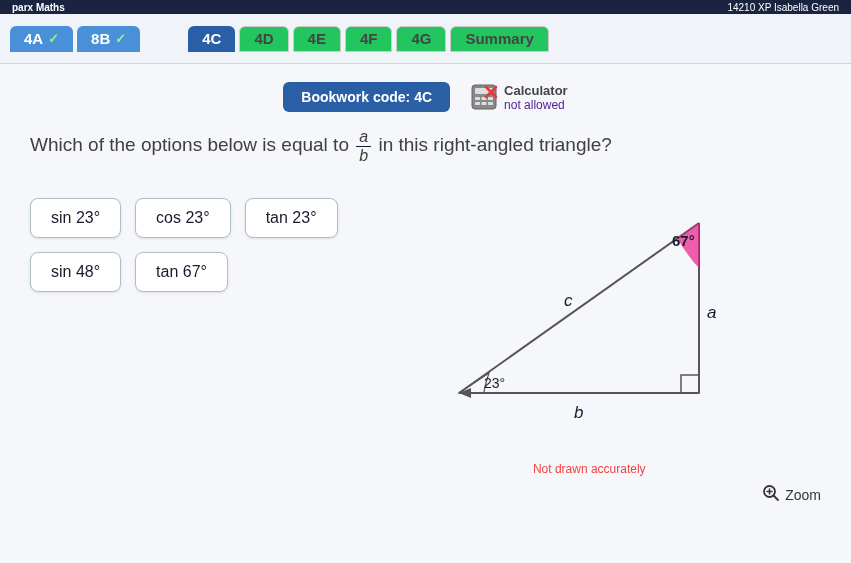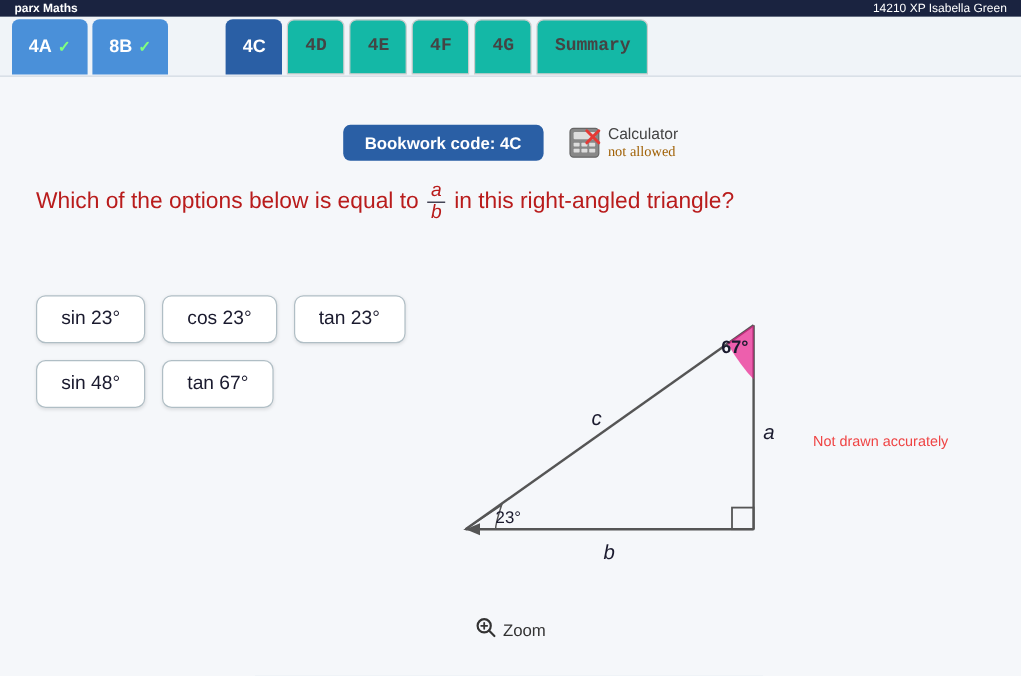--- a/index.html
+++ b/index.html
@@ -42,45 +42,44 @@
       border-bottom: 1px solid #ccd4de;
       gap: 4px;
     }
 
     .tab {
       padding: 6px 14px;
       border-radius: 6px 6px 0 0;
       font-size: 15px;
       font-weight: 600;
       cursor: pointer;
-      height: 46px;
+      height: 26px;
       display: flex;
       align-items: center;
       gap: 5px;
       border: none;
       background: transparent;
       color: #333;
     }
 
     .tab.completed {
       background: #4a90d9;
       color: white;
     }
 
     .tab.active {
       background: #2a5fa5;
       color: white;
       margin-left: 44px;
     }
 
     .tab.inactive {
-      background: #14b8a6;
+      background: #22c55e;
       color: #444;
       border: 1px solid #ccc;
-      font-family: Liberation Mono, monospace;
     }
 
     .check-icon {
       color: #7fff7f;
       font-size: 13px;
     }
 
     
     .main {
       background: #f5f7fa;
@@ -91,21 +90,20 @@
       align-items: flex-start;
     }
 
     
     .info-row {
       display: flex;
       align-items: center;
       gap: 20px;
       margin-bottom: 16px;
       align-self: center;
-      margin-top: 22px;
     }
 
     .bookwork-badge {
       background: #2a5fa5;
       color: white;
       padding: 7px 18px;
       border-radius: 6px;
       font-size: 14px;
       font-weight: 600;
     }
@@ -124,22 +122,22 @@
       height: 28px;
     }
     .calc-icon svg {
       width: 28px;
       height: 28px;
     }
 
     
     .question-text {
       font-size: 19px;
-      color: #b91c1c;
-      margin-bottom: 40px;
+      color: #404040;
+      margin-bottom: 14px;
       line-height: 1.4;
     }
 
     .question-text .frac {
       display: inline-flex;
       flex-direction: column;
       align-items: center;
       font-size: 16px;
       vertical-align: middle;
       line-height: 1.1;
@@ -188,42 +186,42 @@
       min-width: 82px;
       text-align: center;
       font-weight: 500;
       box-shadow: 0 1px 3px rgba(0,0,0,0.1);
     }
 
     
     .triangle-section {
       flex: 1;
       display: flex;
-      flex-direction: row;
+      flex-direction: column;
       align-items: center;
       position: relative;
     }
 
     .triangle-svg-container {
       position: relative;
       width: 320px;
       height: 280px;
     }
 
     .not-drawn-text {
       font-size: 12px;
       color: #ef4444;
       text-align: center;
       margin-top: 4px;
     }
 
     
     .zoom-area {
       display: flex;
-      justify-content: center;
+      justify-content: flex-end;
       width: 100%;
       margin-top: 8px;
     }
     .zoom-btn {
       display: flex;
       align-items: center;
       gap: 5px;
       background: transparent;
       border: none;
       cursor: pointer;
@@ -291,22 +289,22 @@
           <rect x="18" y="14" width="5" height="3" rx="0.5" fill="#ddd"></rect>
           <rect x="5" y="19" width="5" height="3" rx="0.5" fill="#ddd"></rect>
           <rect x="11.5" y="19" width="5" height="3" rx="0.5" fill="#ddd"></rect>
           <rect x="18" y="19" width="5" height="3" rx="0.5" fill="#ddd"></rect>
 
           <line x1="16" y1="4" x2="26" y2="14" stroke="#e53935" stroke-width="2.5" stroke-linecap="round"></line>
           <line x1="26" y1="4" x2="16" y2="14" stroke="#e53935" stroke-width="2.5" stroke-linecap="round"></line>
         </svg>
       </div>
       <div>
-        <div style="font-weight:400;font-size:13px;">Calculator</div>
-        <div style="font-size:12px;color:#a16207;font-family:Liberation Serif, serif;">not allowed</div>
+        <div style="font-weight:700;font-size:13px;">Calculator</div>
+        <div style="font-size:12px;color:#4c1d95;">not allowed</div>
       </div>
     </div>
   </div>
 
   <div class="question-text">
     <span>Which of the options below is equal to</span>
     <span class="frac">
       <span class="num">a</span>
       <span class="den">b</span>
     </span>

